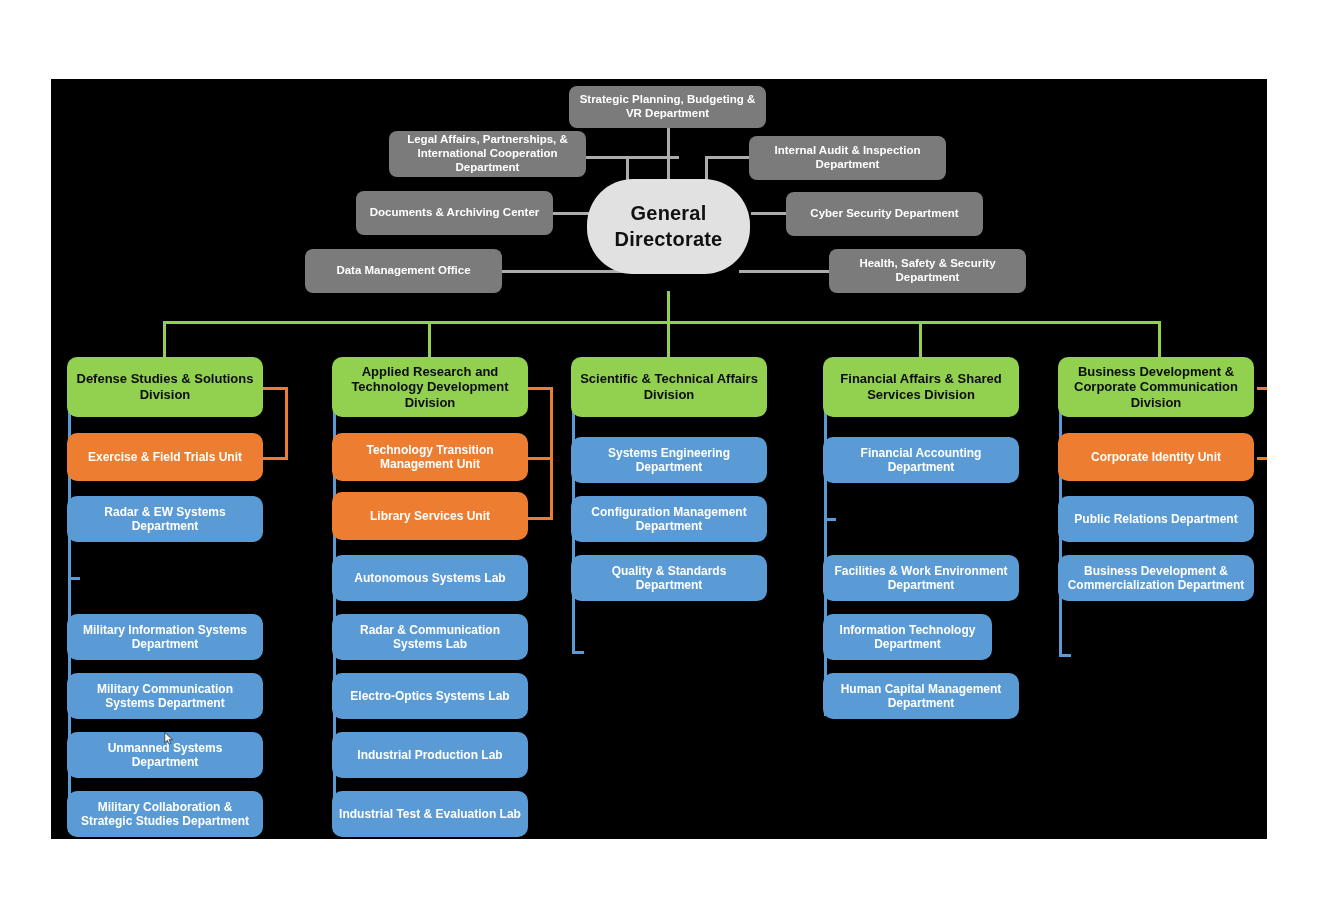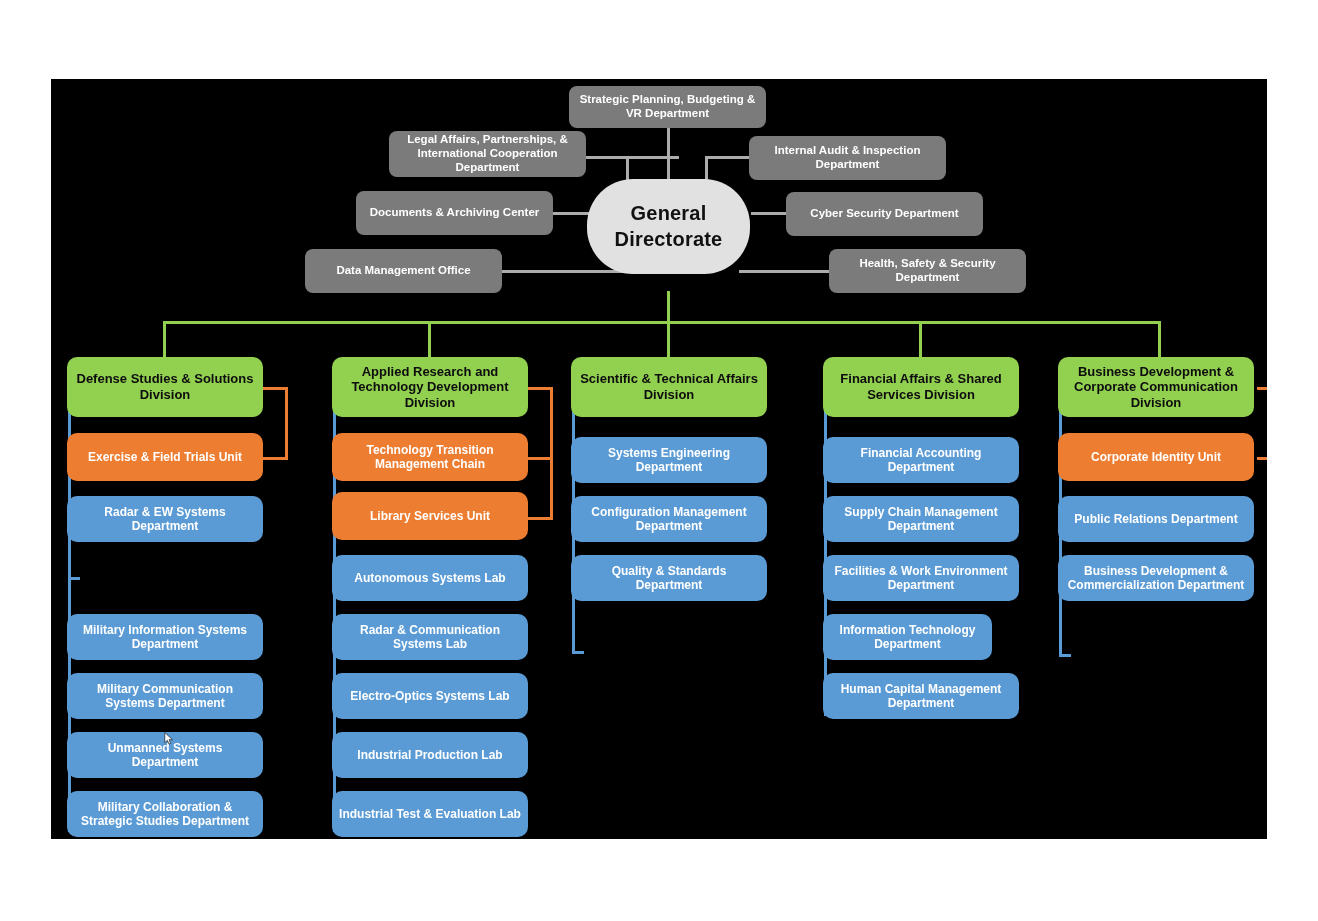--- a/index.html
+++ b/index.html
@@ -86,21 +86,21 @@
 
     <div class="ln ln-blue" style="left:282px;top:308px;width:3px;height:445px;"></div>
     <div class="ln ln-blue" style="left:282px;top:308px;width:12px;height:3px;"></div>
     <div class="ln ln-blue" style="left:282px;top:498px;width:12px;height:3px;"></div>
     <div class="ln ln-blue" style="left:282px;top:557px;width:12px;height:3px;"></div>
     <div class="ln ln-blue" style="left:282px;top:616px;width:12px;height:3px;"></div>
     <div class="ln ln-blue" style="left:282px;top:675px;width:12px;height:3px;"></div>
     <div class="ln ln-blue" style="left:282px;top:750px;width:12px;height:3px;"></div>
 
     <div class="node division" style="left:281px;top:278px;width:196px;height:60px;">Applied Research and Technology Development Division</div>
-    <div class="node unit" style="left:281px;top:354px;width:196px;height:48px;">Technology Transition Management Chain</div>
+    <div class="node unit" style="left:281px;top:354px;width:196px;height:48px;">Technology Transition Management Unit</div>
     <div class="node unit" style="left:281px;top:413px;width:196px;height:48px;">Library Services Unit</div>
     <div class="node dept" style="left:281px;top:476px;width:196px;height:46px;">Autonomous Systems Lab</div>
     <div class="node dept" style="left:281px;top:535px;width:196px;height:46px;">Radar &amp; Communication Systems Lab</div>
     <div class="node dept" style="left:281px;top:594px;width:196px;height:46px;">Electro-Optics Systems Lab</div>
     <div class="node dept" style="left:281px;top:653px;width:196px;height:46px;">Industrial Production Lab</div>
     <div class="node dept" style="left:281px;top:712px;width:196px;height:46px;text-align:right;">Industrial Test &amp; Evaluation Lab</div>
 
     <div class="ln ln-blue" style="left:521px;top:308px;width:3px;height:267px;"></div>
     <div class="ln ln-blue" style="left:521px;top:308px;width:12px;height:3px;"></div>
     <div class="ln ln-blue" style="left:521px;top:380px;width:12px;height:3px;"></div>
@@ -115,21 +115,20 @@
     <div class="ln ln-blue" style="left:773px;top:308px;width:3px;height:329px;"></div>
     <div class="ln ln-blue" style="left:773px;top:308px;width:12px;height:3px;"></div>
     <div class="ln ln-blue" style="left:773px;top:380px;width:12px;height:3px;"></div>
     <div class="ln ln-blue" style="left:773px;top:439px;width:12px;height:3px;"></div>
     <div class="ln ln-blue" style="left:773px;top:498px;width:12px;height:3px;"></div>
     <div class="ln ln-blue" style="left:773px;top:557px;width:12px;height:3px;"></div>
     <div class="ln ln-blue" style="left:773px;top:634px;width:12px;height:3px;"></div>
 
     <div class="node division" style="left:772px;top:278px;width:196px;height:60px;">Financial Affairs &amp; Shared Services Division</div>
     <div class="node dept" style="left:772px;top:358px;width:196px;height:46px;">Financial Accounting Department</div>
-    <div class="node dept" style="left:772px;top:417px;width:196px;height:46px;">Supply Chain Management Department</div>
     <div class="node dept" style="left:772px;top:476px;width:196px;height:46px;">Facilities &amp; Work Environment Department</div>
     <div class="node dept" style="left:772px;top:535px;width:169px;height:46px;">Information Technology Department</div>
     <div class="node dept" style="left:772px;top:594px;width:196px;height:46px;">Human Capital Management Department</div>
 
     <div class="ln ln-orange" style="left:1206px;top:308px;width:26px;height:3px;"></div>
 
     <div class="ln ln-orange" style="left:1206px;top:378px;width:26px;height:3px;"></div>
 
     <div class="ln ln-blue" style="left:1008px;top:308px;width:3px;height:270px;"></div>
     <div class="ln ln-blue" style="left:1008px;top:308px;width:12px;height:3px;"></div>

